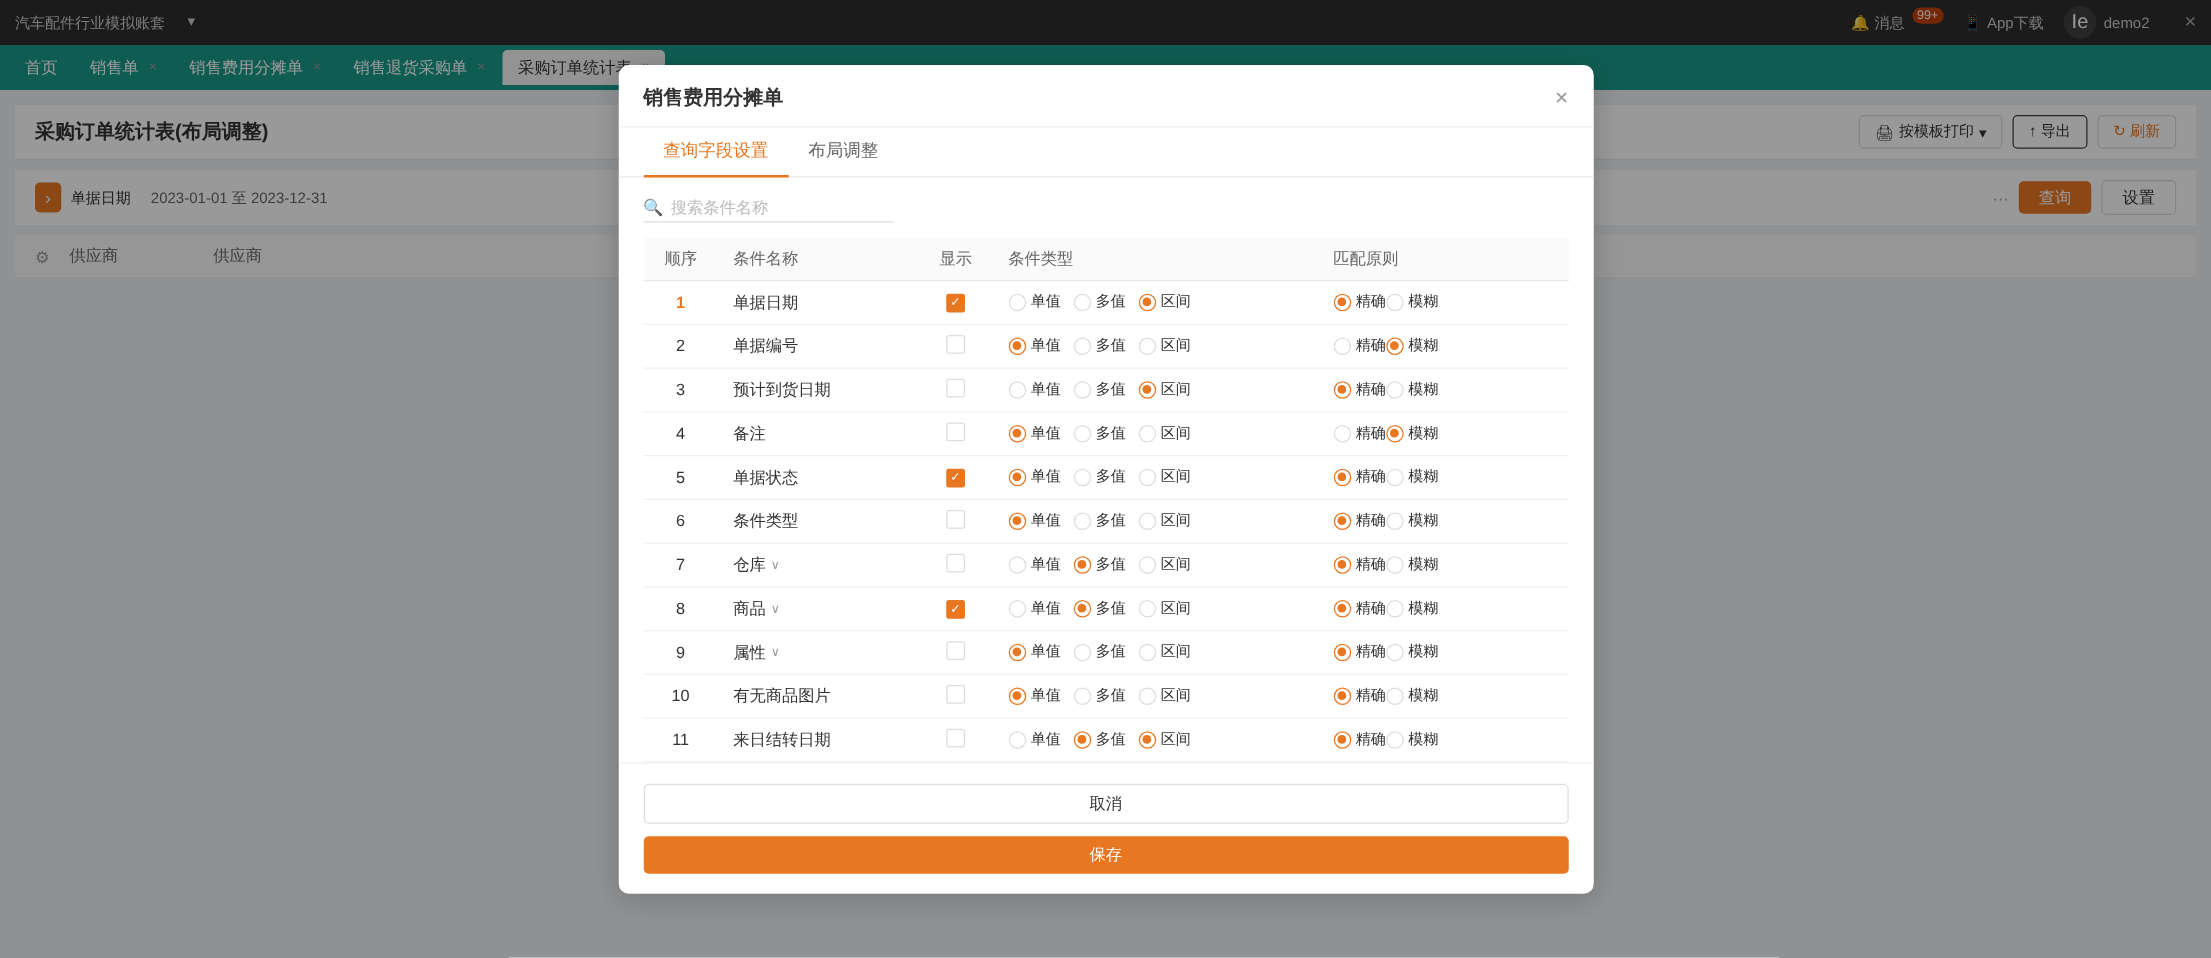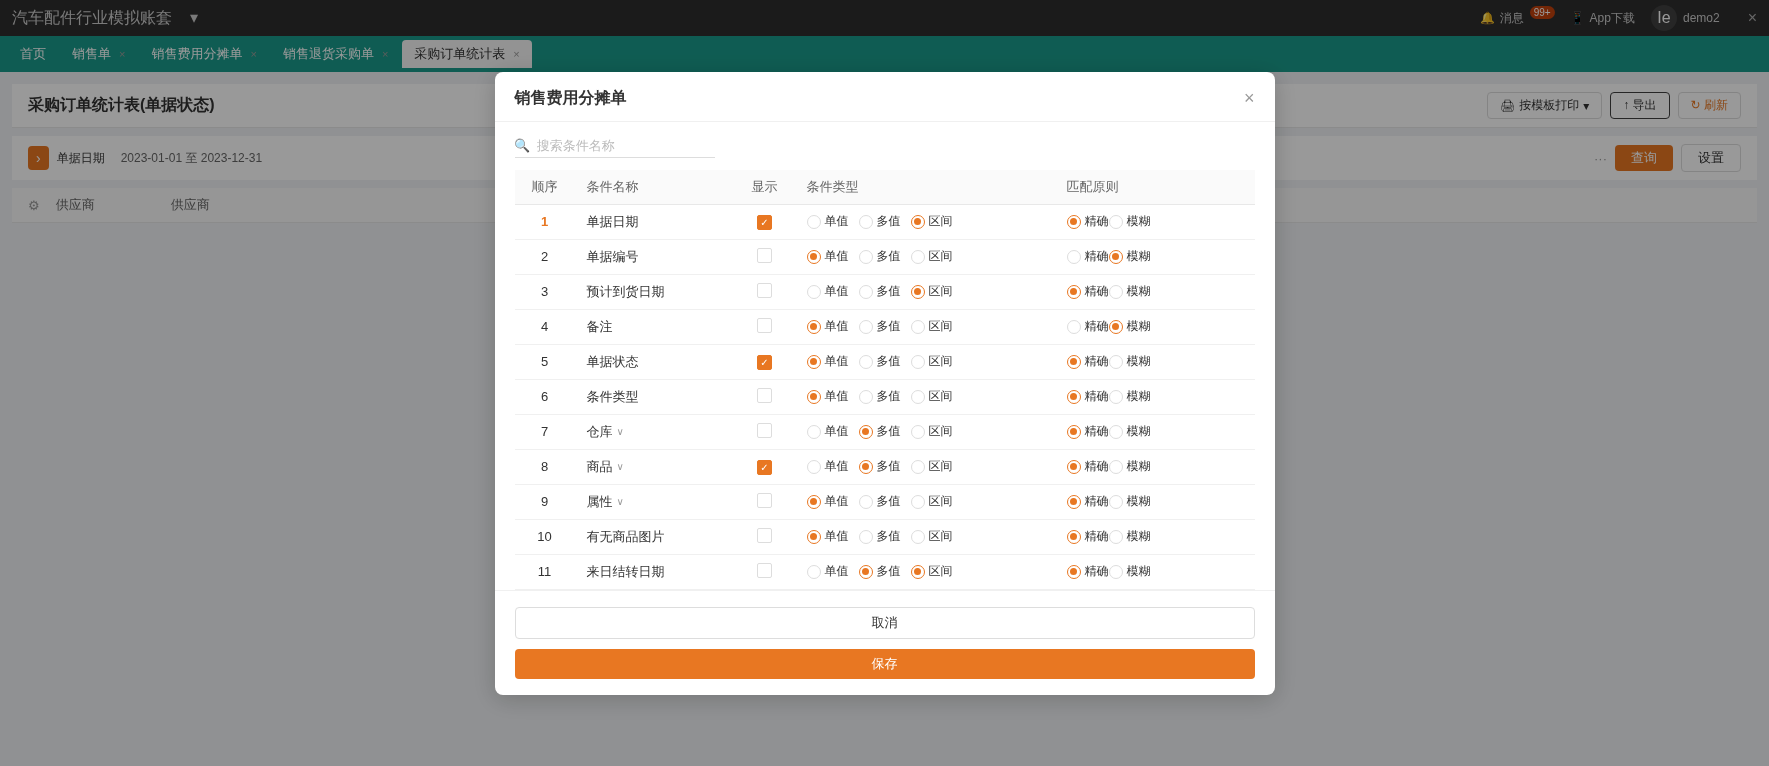--- a/index.html
+++ b/index.html
@@ -8,21 +8,21 @@
     
     .top-bar {
       background: #2d2d2d;
       height: 36px;
       display: flex;
       align-items: center;
       justify-content: space-between;
       padding: 0 12px;
       color: #ccc;
     }
-    .top-bar-left { font-size: 16px; display: flex; align-items: flex-start; gap: 18px; }
+    .top-bar-left { font-size: 12px; display: flex; align-items: flex-start; gap: 18px; }
     .top-bar-right { display: flex; align-items: center; gap: 16px; font-size: 12px; }
     .top-bar-right .badge {
       background: #c2410c; color: white; border-radius: 8px; font-size: 10px;
       padding: 1px 4px; margin-left: 2px; position: relative; top: -6px;
     }
     .top-bar-right .msg-icon { cursor: pointer; display: flex; align-items: center; gap: 4px; }
     .top-bar-right .app-icon { cursor: pointer; display: flex; align-items: center; gap: 4px; }
     .top-bar-right .user-info { display: flex; align-items: center; gap: 6px; cursor: pointer; }
     .avatar { width: 26px; height: 26px; border-radius: 50%; background: #404040; display: flex; align-items: center; justify-content: center; color: white; font-size: 16px; text-align: center; }
     .close-x { color: #aaa; cursor: pointer; font-size: 16px; margin-left: 12px; }
@@ -313,21 +313,21 @@
   </div>
   <div class="tab-item active">
     <span>采购订单统计表</span>
     <span class="tab-close">×</span>
   </div>
 </div>
 
 <div class="content-area">
 
   <div class="page-header">
-    <span class="page-title">采购订单统计表(单据状态)</span>
+    <span class="page-title">采购订单统计表(布局调整)</span>
     <div class="page-actions">
       <button class="btn-print">
         <span>🖨</span>
         <span>按模板打印</span>
         <span>▾</span>
       </button>
       <button class="btn-export">
         <span>↑</span>
         <span>导出</span>
       </button>
@@ -357,20 +357,28 @@
 </div>
 
 <div class="overlay">
   <div class="dialog">
 
     <div class="dialog-header">
       <span class="dialog-title">销售费用分摊单</span>
       <span class="dialog-close">×</span>
     </div>
 
+    <div class="dialog-tabs">
+      <div class="dialog-tab active">
+        <span>查询字段设置</span>
+      </div>
+      <div class="dialog-tab">
+        <span>布局调整</span>
+      </div>
+    </div>
 
     <div class="dialog-search">
       <div class="search-box">
         <span style="color:#aaa;">🔍</span>
         <input type="text" placeholder="搜索条件名称" style="">
       </div>
     </div>
 
     <div class="dialog-table-container">
       <table class="dialog-table">

